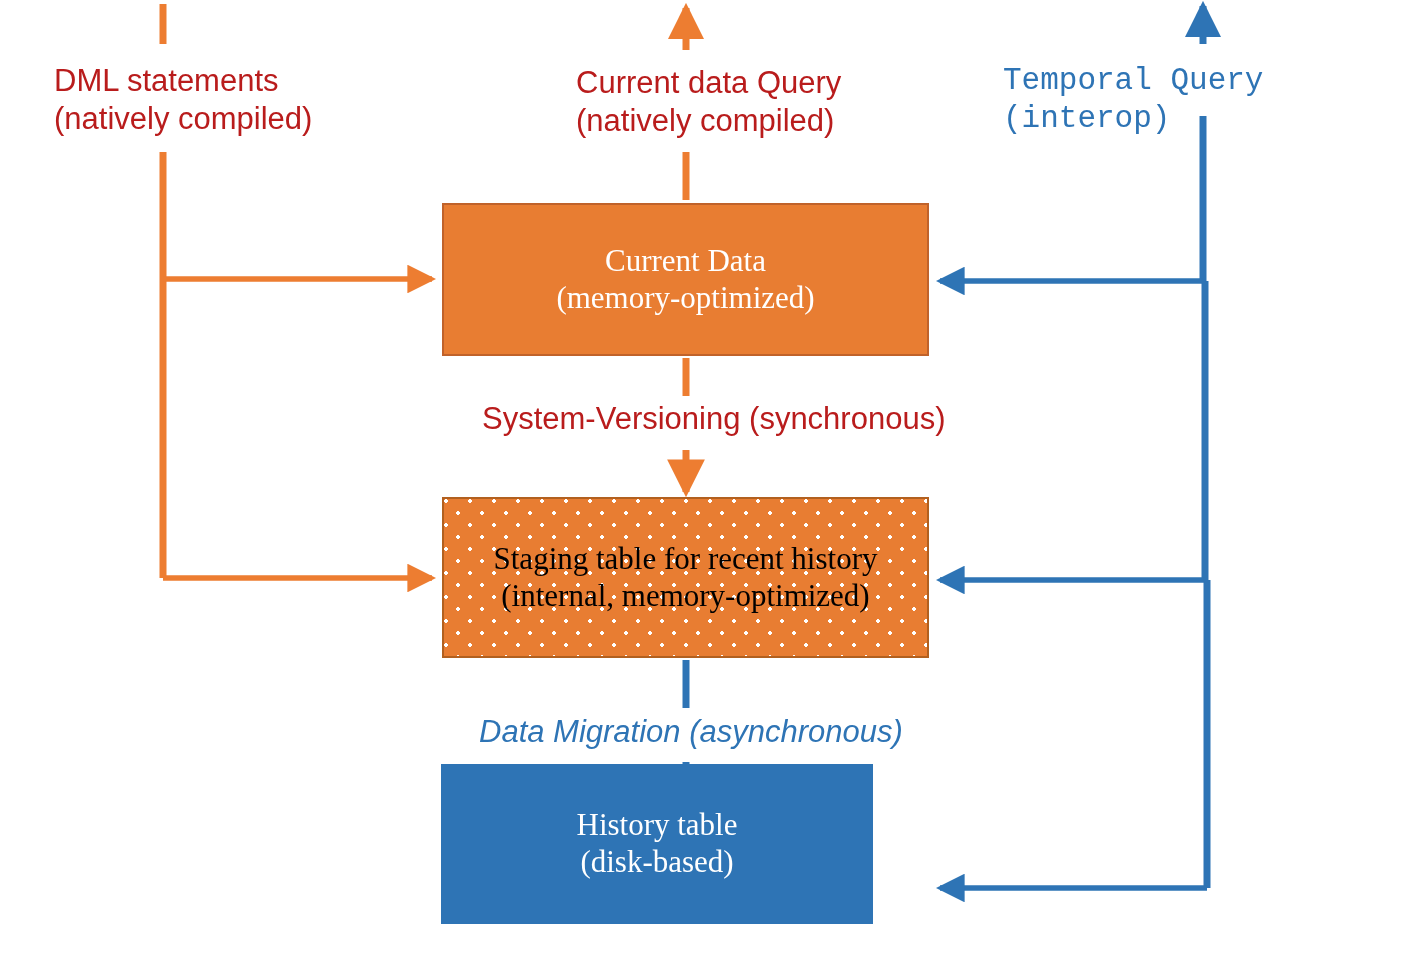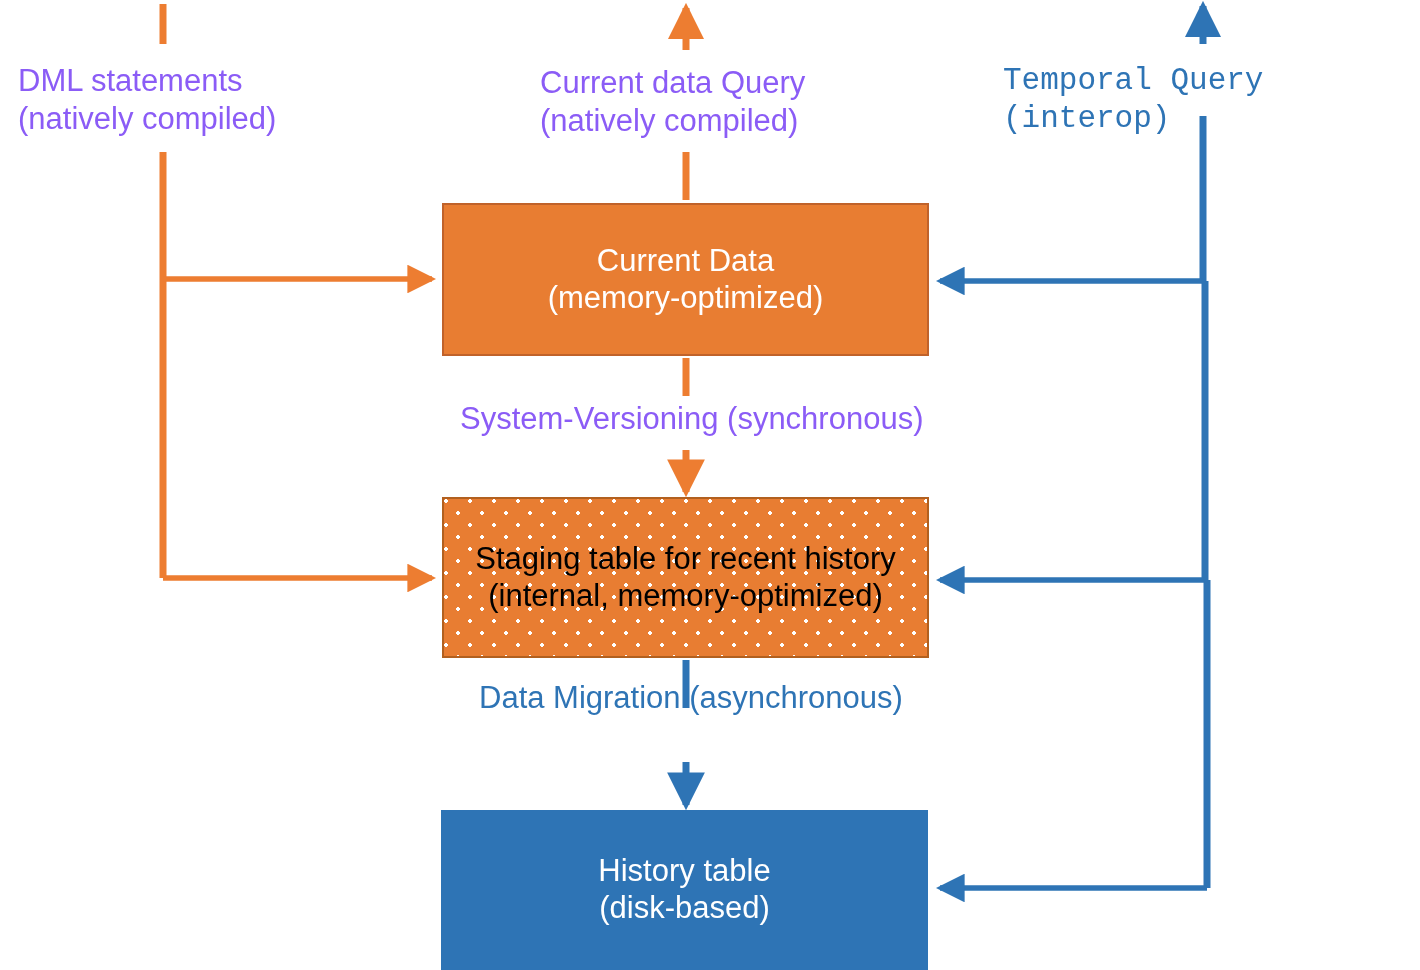--- a/index.html
+++ b/index.html
@@ -28,20 +28,21 @@
 
   
   .node {
     position: absolute;
     box-sizing: border-box;
     display: flex;
     align-items: center;
     justify-content: center;
     text-align: center;
     line-height: 1.18;
+    font-family: Liberation Serif, serif;
   }
   .node .node-text {
     display: block;
     white-space: pre-line;
     padding: 0 6px;
   }
 
   #node-current-data {
     left: 442px;
     top: 203px;
@@ -65,44 +66,44 @@
     background-size: 24px 24px, 24px 24px;
     background-position: 0 0, 12px 12px;
     border: 2px solid #B2601F;
     color: #000000;
     font-size: 31px;
     text-align: center;
   }
 
   #node-history-table {
     left: 441px;
-    top: 810px;
-    width: 487px;
+    top: 764px;
+    width: 432px;
     height: 160px;
     background: #2E74B5;
     border: 0;
     color: #ffffff;
     font-size: 31px;
   }
 
   
   .label {
     position: absolute;
     white-space: pre-line;
     line-height: 1.22;
     font-size: 31px;
   }
-  .label.orange { color: #8b5cf6; }
+  .label.orange { color: #b91c1c; margin-left: 36px; }
   .label.blue   { color: #2E74B5; }
 
   #label-dml                { left: 18px;  top: 62px;  }
   #label-current-data-query { left: 540px; top: 64px;  }
   #label-temporal-query     { left: 1003px; top: 62px; font-family: Liberation Mono, monospace; }
-  #label-system-versioning  { left: 460px; top: 400px; text-align: right; }
-  #label-data-migration     { left: 479px; top: 679px; }
+  #label-system-versioning  { left: 446px; top: 400px; text-align: right; }
+  #label-data-migration     { left: 479px; top: 713px; font-style: italic; }
 </style>
 </head>
 <body>
 
 <div id="canvas">
 
   <svg id="wires" viewBox="0 0 1420 970" width="1420" height="970">
     <defs>
       <marker id="arw-orange-right" viewBox="0 0 10 10" refX="8.6" refY="5" markerWidth="5.2" markerHeight="5.2" orient="auto-start-reverse">
         <path d="M 0 0 L 10 5 L 0 10 z" fill="#ED7D31"></path>

